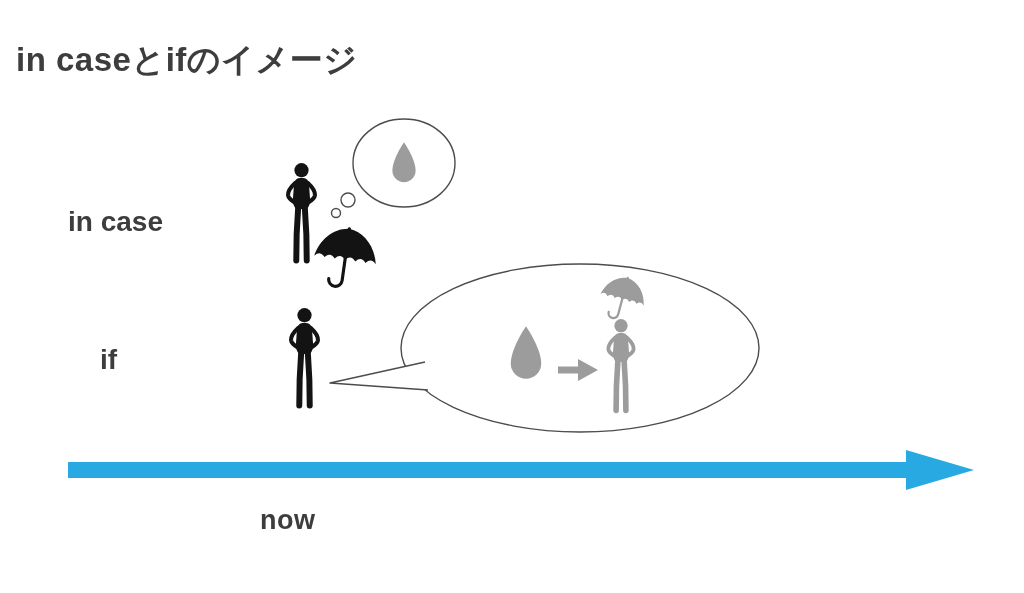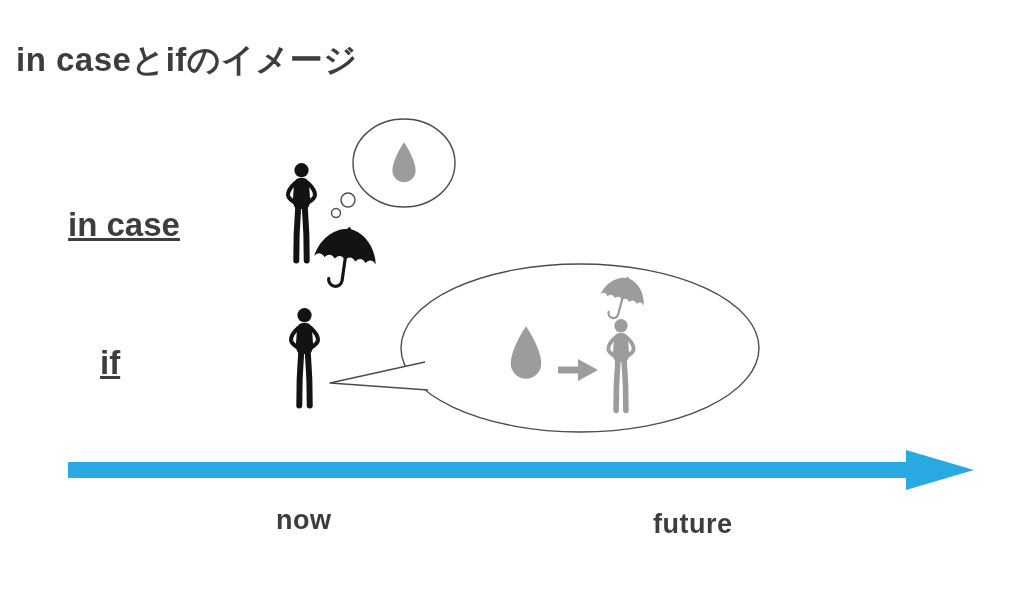--- a/index.html
+++ b/index.html
@@ -13,24 +13,23 @@
   .stage { position:absolute; left:0; top:0; width:872px; height:593px; }
   .abs { position:absolute; }
   .title {
     left:16px; top:38px;
     font-size:33px; font-weight:700;
     color: var(--text, #3d3d3d);
     letter-spacing:0.5px;
     white-space:nowrap;
   }
   .row-label {
-    font-size:33px; font-weight:600;
+    font-size:28px; font-weight:600;
     color: var(--text, #3d3d3d);
     white-space:nowrap;
-    text-decoration:underline;
   }
   .tl-label {
     font-size:27px; font-weight:600;
     color: var(--text, #3d3d3d);
     letter-spacing:0.5px;
     white-space:nowrap;
   }
   .ink-black { color: var(--silhouette-black, #131313); }
   .ink-gray  { color: var(--silhouette-gray, #9c9c9c); }
   .bubble-line { fill:#ffffff; stroke: var(--bubble-stroke, #4c4c4c); stroke-width:1.4; }
@@ -98,16 +97,15 @@
     <g transform="rotate(15 302 40)">
       <use href="#sym-umbrella" x="276" y="14" width="52" height="52" class="ink-gray"></use>
     </g>
   </svg>
 
   <svg class="abs" style="left:58px; top:442px;" width="940" height="56" viewBox="0 0 940 56">
     <rect class="fill-blue" x="10" y="20" width="838" height="16"></rect>
     <polygon class="fill-blue" points="848,8 916,28 848,48"></polygon>
   </svg>
 
-  <div class="abs tl-label" style="left:276px; top:505px;">now</div>
-  <div class="abs tl-label" style="left:653px; top:509px;">future</div>
+  <div class="abs tl-label" style="left:260px; top:505px;">now</div>
 
 </div>
 
 </body></html>

